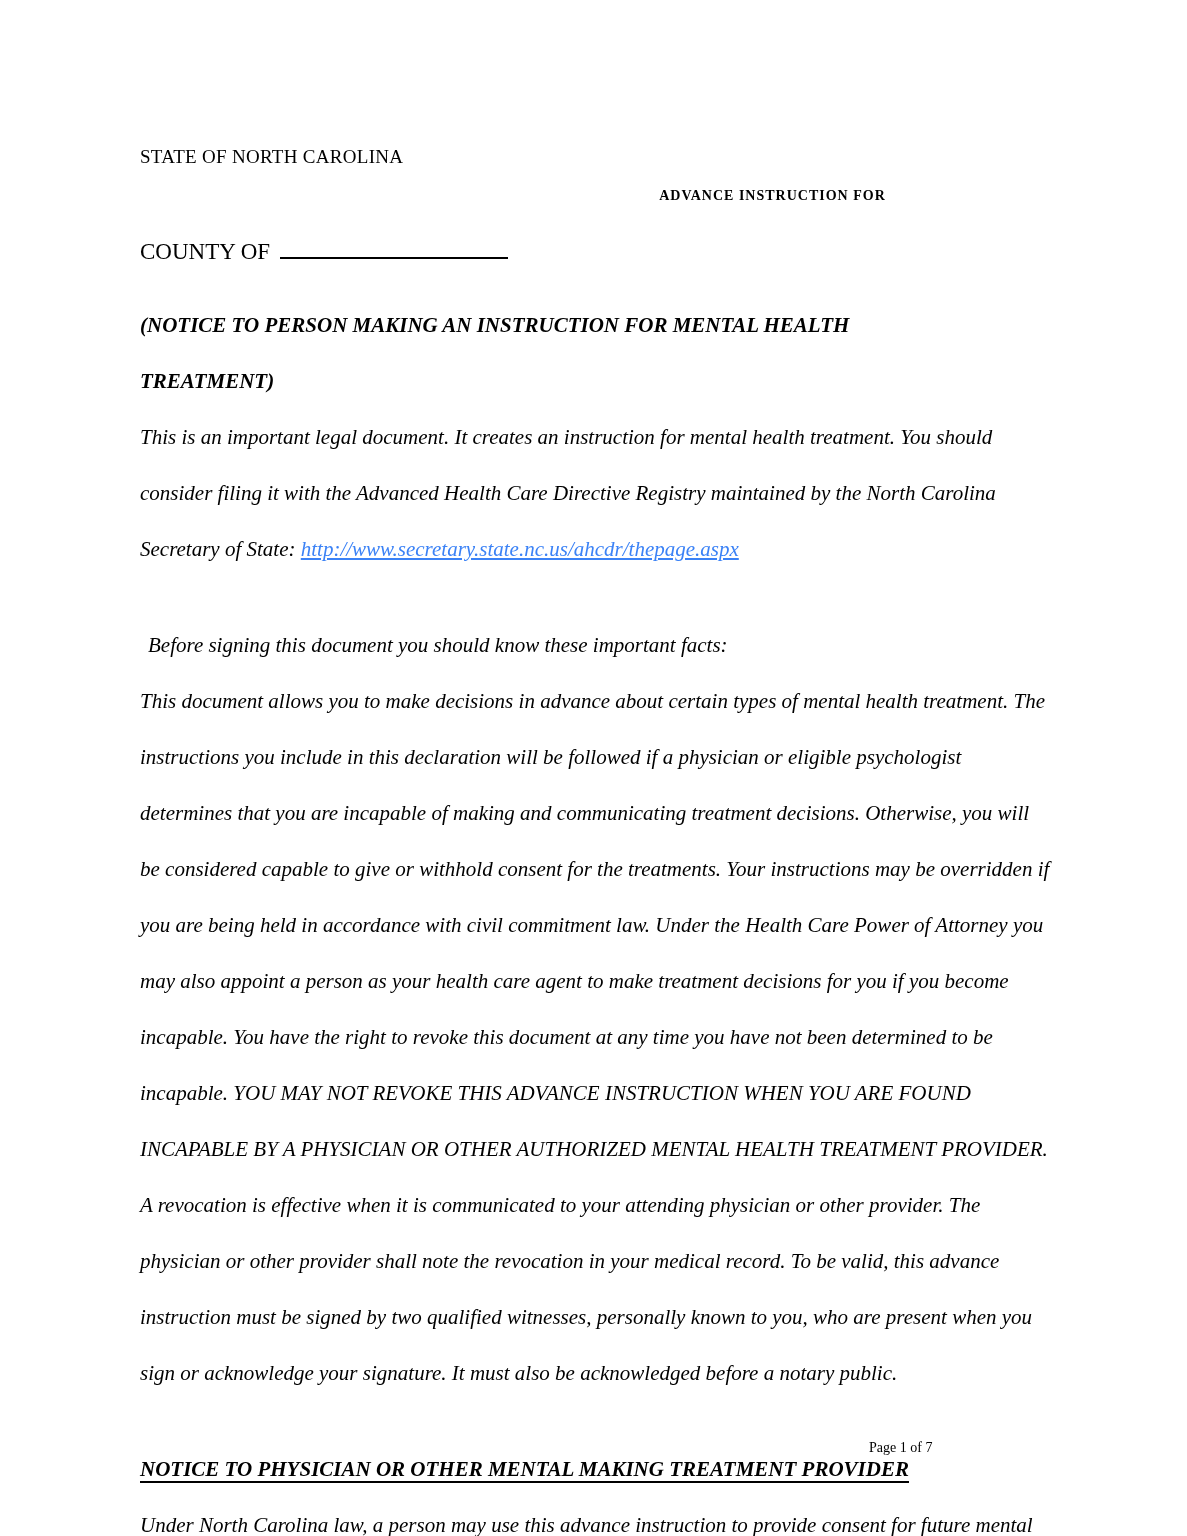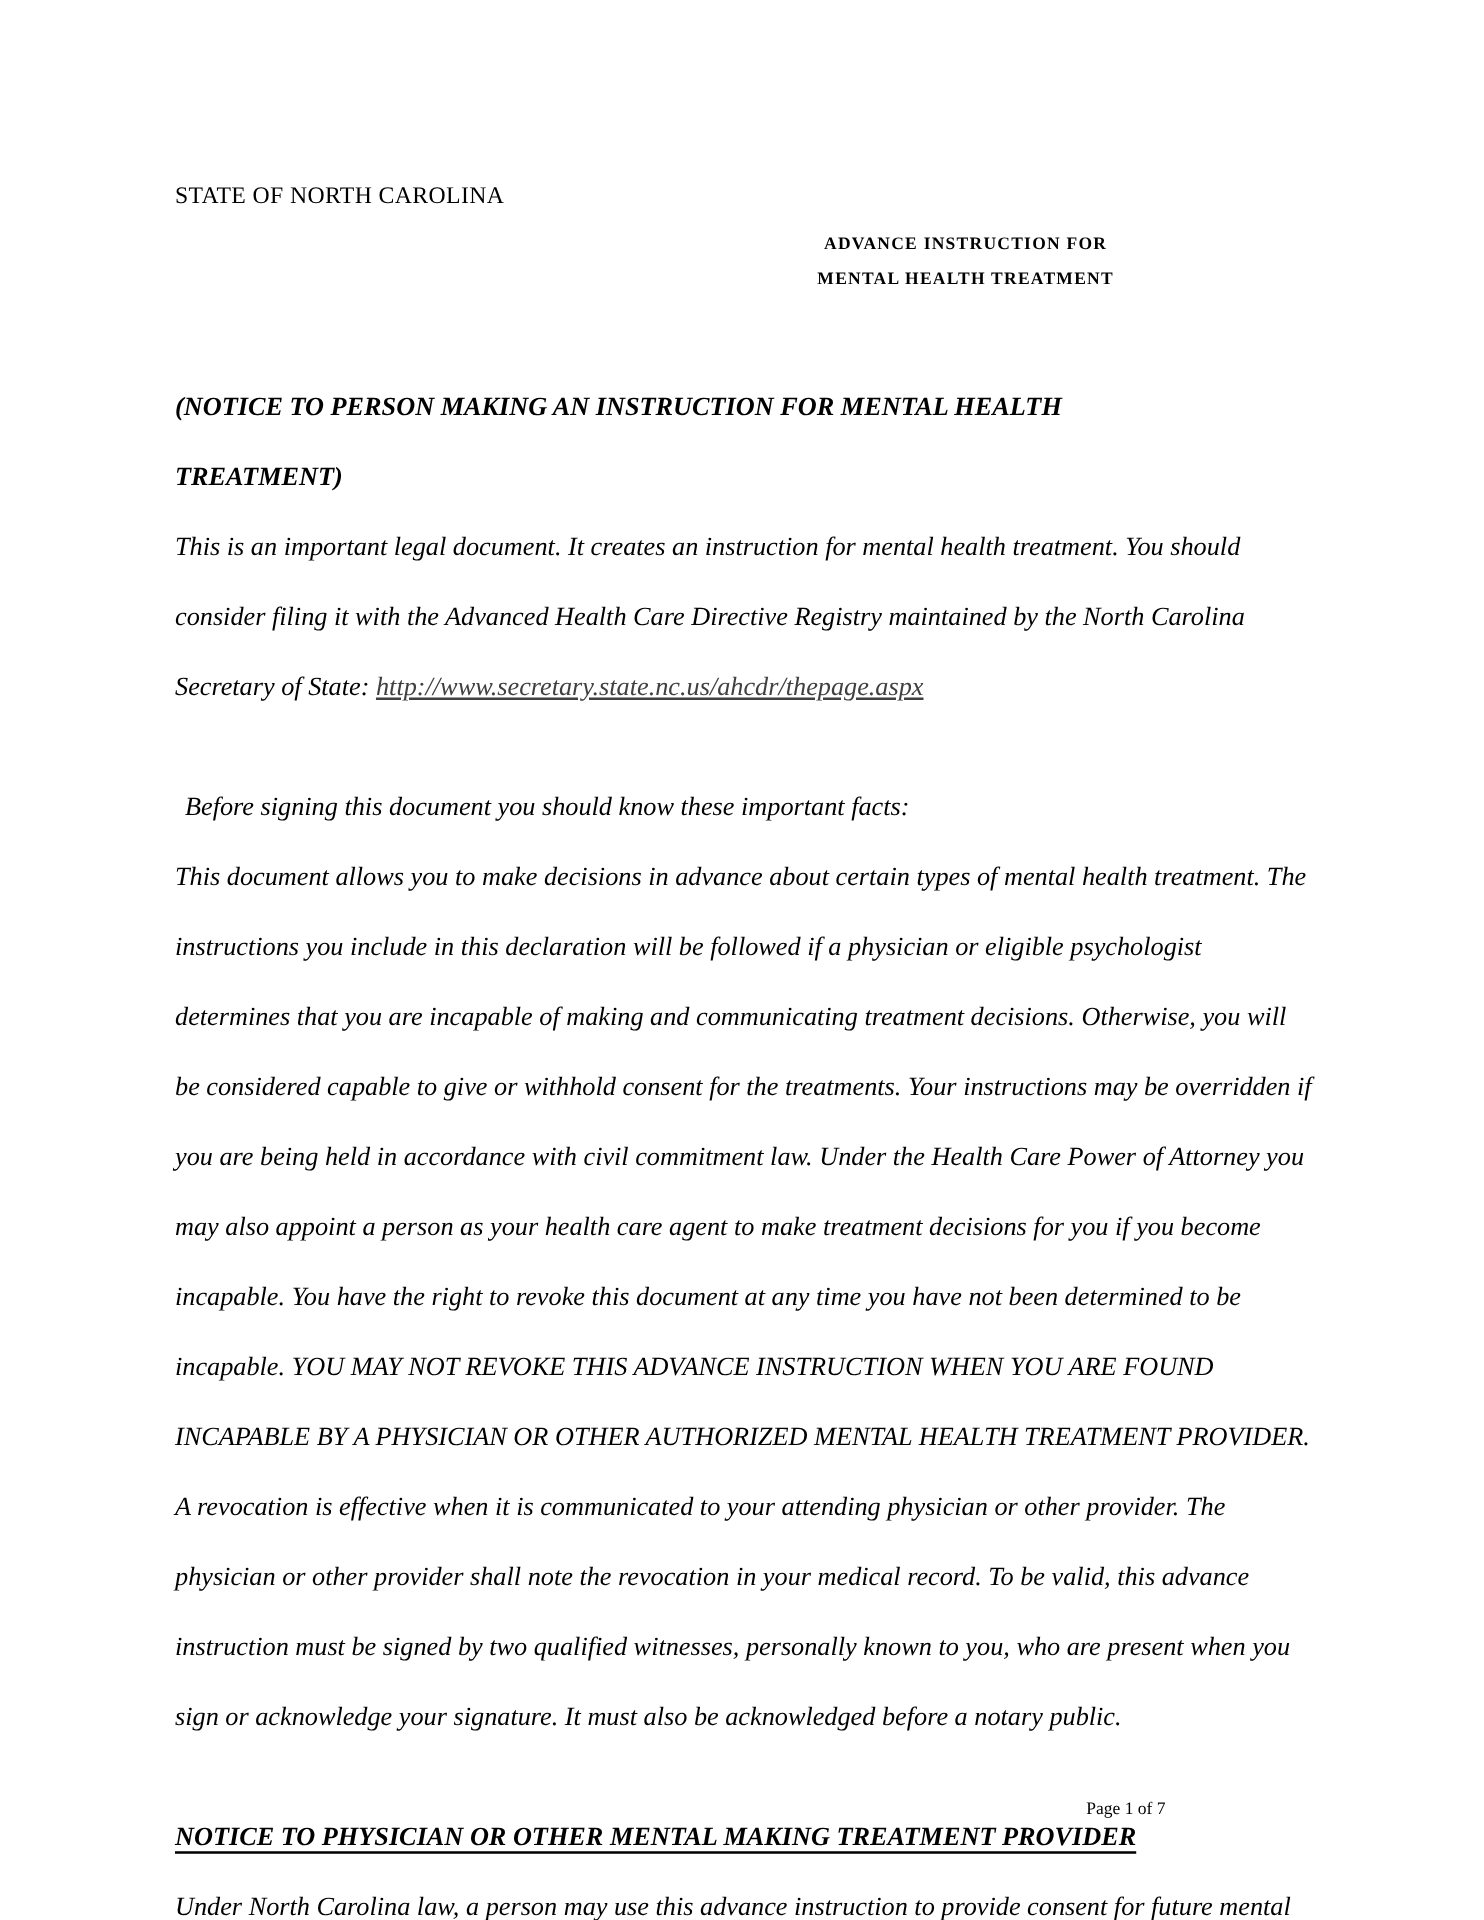--- a/index.html
+++ b/index.html
@@ -64,42 +64,44 @@
     padding-left: 8px;
   }
   .sec-heading-2 {
     font-weight: bold;
     margin-top: 40px;
     white-space: nowrap;
     text-decoration: underline;
     text-underline-offset: 5px;
   }
   .registry-link {
-    color: #404040;
+    color: #3b82f6;
     text-decoration: underline;
   }
   .page-indicator {
     position: absolute;
     left: 869px;
     top: 1440px;
     font-size: 14px;
   }
 </style>
 </head>
 <body>
 
 <div class="page">
 
   <div class="state-label">STATE OF NORTH CAROLINA</div>
 
   <div class="doc-title">
     <div>ADVANCE INSTRUCTION FOR</div>
-    <div>MENTAL HEALTH TREATMENT</div>
   </div>
 
+  <div class="county-line">
+    <span>COUNTY OF</span><span class="county-blank"></span>
+  </div>
 
   <div class="doc-body">
 
     <div class="sec-heading-1">(NOTICE TO PERSON MAKING AN INSTRUCTION FOR MENTAL HEALTH TREATMENT)</div>
 
     <p class="para"><span>This is an important legal document.  It creates an instruction for mental health treatment. You should consider filing it with the Advanced Health Care Directive Registry maintained by the North Carolina Secretary of State: </span><a class="registry-link" href="#">http://www.secretary.state.nc.us/ahcdr/thepage.aspx</a></p>
 
     <p class="para facts-lead">Before signing this document you should know these important facts:</p>
 
     <p class="para"><span>This document allows you to make decisions in advance about certain types of mental health treatment.  The instructions you include in this declaration will be followed if a physician or eligible psychologist determines that you are incapable of making and communicating treatment decisions.  Otherwise, you will be considered capable to give or withhold consent for the treatments.  Your instructions may be overridden if you are being held in accordance with civil commitment law.  Under the Health Care Power of Attorney you may also appoint a person as your health care agent to make treatment decisions for you if you become incapable.  You have the right to revoke this document at any time you have not been determined to be incapable. </span><span>YOU MAY NOT REVOKE THIS ADVANCE INSTRUCTION WHEN YOU ARE FOUND INCAPABLE BY A PHYSICIAN OR OTHER AUTHORIZED MENTAL HEALTH TREATMENT PROVIDER.</span><span>  A revocation is effective when it is communicated to your attending physician or other provider.  The physician or other provider shall note the revocation in your medical record.  To be valid, this advance instruction must be signed by two qualified witnesses, personally known to you, who are present when you sign or acknowledge your signature.  It must also be acknowledged before a notary public.</span></p>

